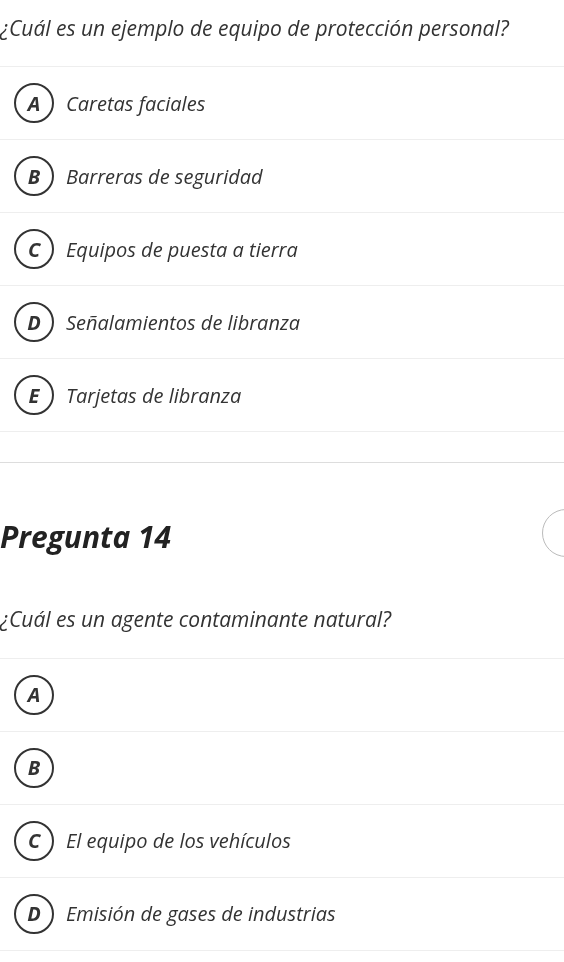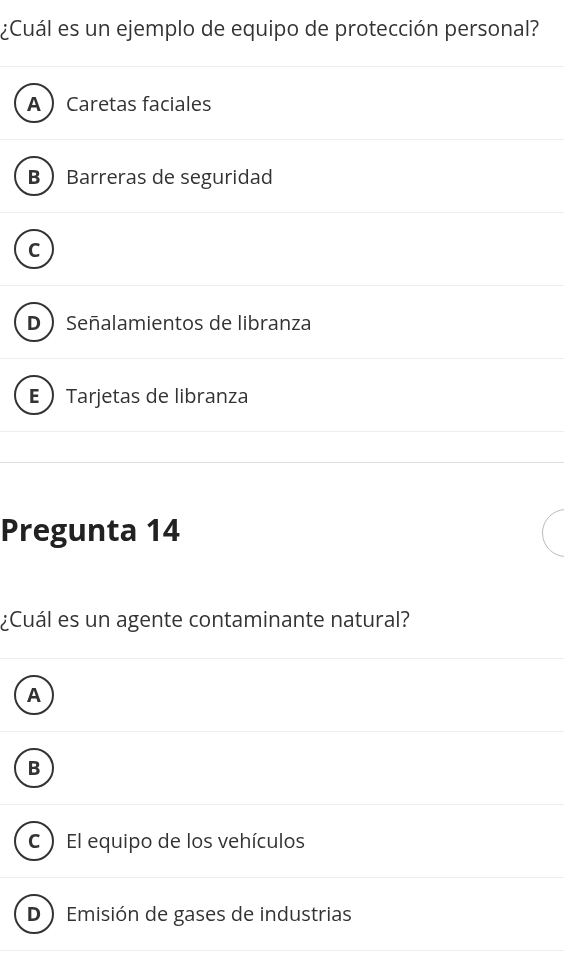--- a/index.html
+++ b/index.html
@@ -1,15 +1,15 @@
 <!DOCTYPE html>
 <html><head>
 <meta charset="utf-8">
 <style>
-  * { box-sizing: border-box; margin: 0; padding: 0; }
+  * { box-sizing: border-box; margin: 0; padding: 0; font-style: italic; }
   html, body {
     width: 564px;
     font-family: "Open Sans", "Segoe UI", Arial, sans-serif;
     background: #fff;
     color: #333;
   }
   .question-text {
     font-size: 21px;
     color: #333;
     padding: 14px 6px 24px 0;
@@ -54,21 +54,21 @@
   .question-block {
     width: 100%;
   }
   .divider {
     border: none;
     border-top: 1px solid #ddd;
     margin-top: 30px;
   }
   .question-header {
     display: flex;
-    align-items: flex-start;
+    align-items: flex-end;
     justify-content: space-between;
     padding: 46px 0 34px 0;
   }
   .question-title {
     font-size: 30px;
     font-weight: 700;
     color: #222;
   }
   .flag-circle {
     width: 48px;
@@ -89,20 +89,21 @@
     <div class="option">
       <div class="letter">A</div>
       <div class="option-label">Caretas faciales</div>
     </div>
     <div class="option">
       <div class="letter">B</div>
       <div class="option-label">Barreras de seguridad</div>
     </div>
     <div class="option">
       <div class="letter">C</div>
+      <div class="option-label">Equipos de puesta a tierra</div>
     </div>
     <div class="option">
       <div class="letter">D</div>
       <div class="option-label">Señalamientos de libranza</div>
     </div>
     <div class="option">
       <div class="letter">E</div>
       <div class="option-label">Tarjetas de libranza</div>
     </div>
   </div>

